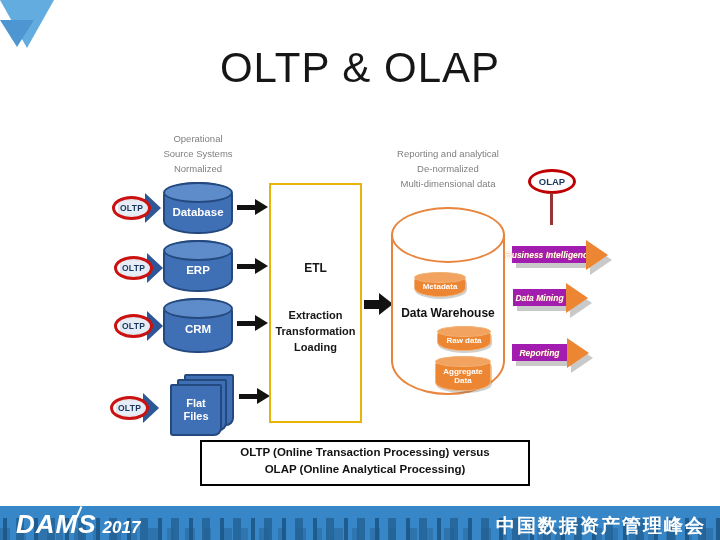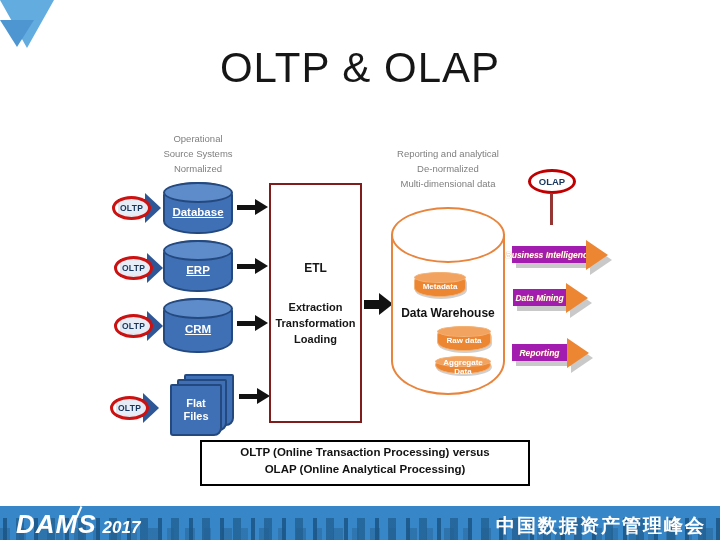--- a/index.html
+++ b/index.html
@@ -28,21 +28,21 @@
   
   .src-cyl {
     position:absolute; background:#3F6FB5; border:2px solid #24497E;
     border-radius:34px / 13px; color:#fff; font-weight:bold; font-size:11.5px;
     display:flex; align-items:center; justify-content:center; text-align:center;
   }
   .src-cyl::before {
     content:""; position:absolute; top:-2px; left:-2px; right:-2px; height:17px;
     background:#5E8CCB; border:2px solid #24497E; border-radius:50%;
   }
-  .src-cyl span { position:relative; z-index:1; margin-top:7px;text-decoration:underline; }
+  .src-cyl span { position:relative; z-index:1; margin-top:7px; }
 
   
   .files { position:absolute; left:170px; top:374px; width:70px; height:64px; }
   .sheet { position:absolute; background:#3F6FB5; border:2px solid #24497E; border-radius:2px 2px 8px 3px; }
   .s1 { left:14px; top:0;    width:50px; height:52px; }
   .s2 { left:7px;  top:5px;  width:50px; height:52px; }
   .s3 { left:0;    top:10px; width:52px; height:52px; display:flex; align-items:center; justify-content:center; }
   .s3 span { color:#fff; font-weight:bold; font-size:11px; line-height:13px; text-align:center; width:36px; }
 
   
@@ -61,25 +61,25 @@
   .harrow .head  { position:absolute; left:18px; top:0; width:0; height:0;
                    border-left:13px solid #121212; border-top:8px solid transparent; border-bottom:8px solid transparent; }
   .big-arrow { position:absolute; left:364px; top:293px; width:29px; height:22px; }
   .big-arrow .shaft { position:absolute; left:0; top:7px; width:16px; height:9px; background:#121212; }
   .big-arrow .head  { position:absolute; left:15px; top:0; width:0; height:0;
                       border-left:14px solid #121212; border-top:11px solid transparent; border-bottom:11px solid transparent; }
 
   
   .etl {
     position:absolute; left:269px; top:183px; width:93px; height:240px;
-    border:2px solid #7f1d1d; background:#fff;
+    border:2px solid #eab308; background:#fff;
     display:flex; flex-direction:column; align-items:center; text-align:center;
   }
   .etl-title { margin-top:76px; font-weight:bold; font-size:12px; color:#161616; }
-  .etl-steps { margin-top:24px; font-weight:bold; font-size:11px; line-height:16px; color:#161616; }
+  .etl-steps { margin-top:32px; font-weight:bold; font-size:11px; line-height:16px; color:#161616; }
 
   
   .wh { position:absolute; left:391px; top:207px; width:114px; height:188px; }
   .wh-top  { position:absolute; top:0; left:0; width:114px; height:56px;
              border:2px solid #E8843C; border-radius:50%; background:#fff; z-index:2; }
   .wh-body { position:absolute; top:27px; left:0; width:114px; bottom:0;
              border:2px solid #E8843C; border-top:none; background:#fff;
              border-radius:0 0 57px 57px / 0 0 34px 34px; z-index:1; }
   .wh-label { position:absolute; left:2px; top:99px; width:110px; text-align:center;
               font-weight:bold; font-size:12px; color:#121212; z-index:3; }
@@ -88,21 +88,21 @@
     border-radius:26px / 9px; color:#fff; font-weight:bold; font-size:8px; line-height:9px;
     display:flex; align-items:center; justify-content:center; text-align:center;
     box-shadow:1px 2px 0 rgba(120,120,120,0.35);
     margin-left:16px;
   }
   .mini-cyl::before { content:""; position:absolute; top:-1px; left:-1px; right:-1px; height:9px;
                       background:#F2A360; border:1px solid #F3B376; border-radius:50%; }
   .mini-cyl span { position:relative; z-index:1; margin-top:4px; }
   .meta-cyl { left:7px;  top:65px;  width:52px; height:25px; }
   .raw-cyl  { left:30px; top:119px; width:54px; height:25px;align-items:center; }
-  .agg-cyl  { left:28px; top:149px; width:56px; height:18px; }
+  .agg-cyl  { left:28px; top:149px; width:56px; height:35px; }
 
   
   .olap-oval {
     position:absolute; left:528px; top:169px; width:48px; height:25px;
     border:3px solid #C00000; border-radius:50%; background:#fff;
     display:flex; align-items:center; justify-content:center;
     font-size:9.5px; font-weight:bold; color:#17365D;
   }
   .olap-line { position:absolute; left:550px; top:193px; width:3px; height:32px; background:#963634; }
 

